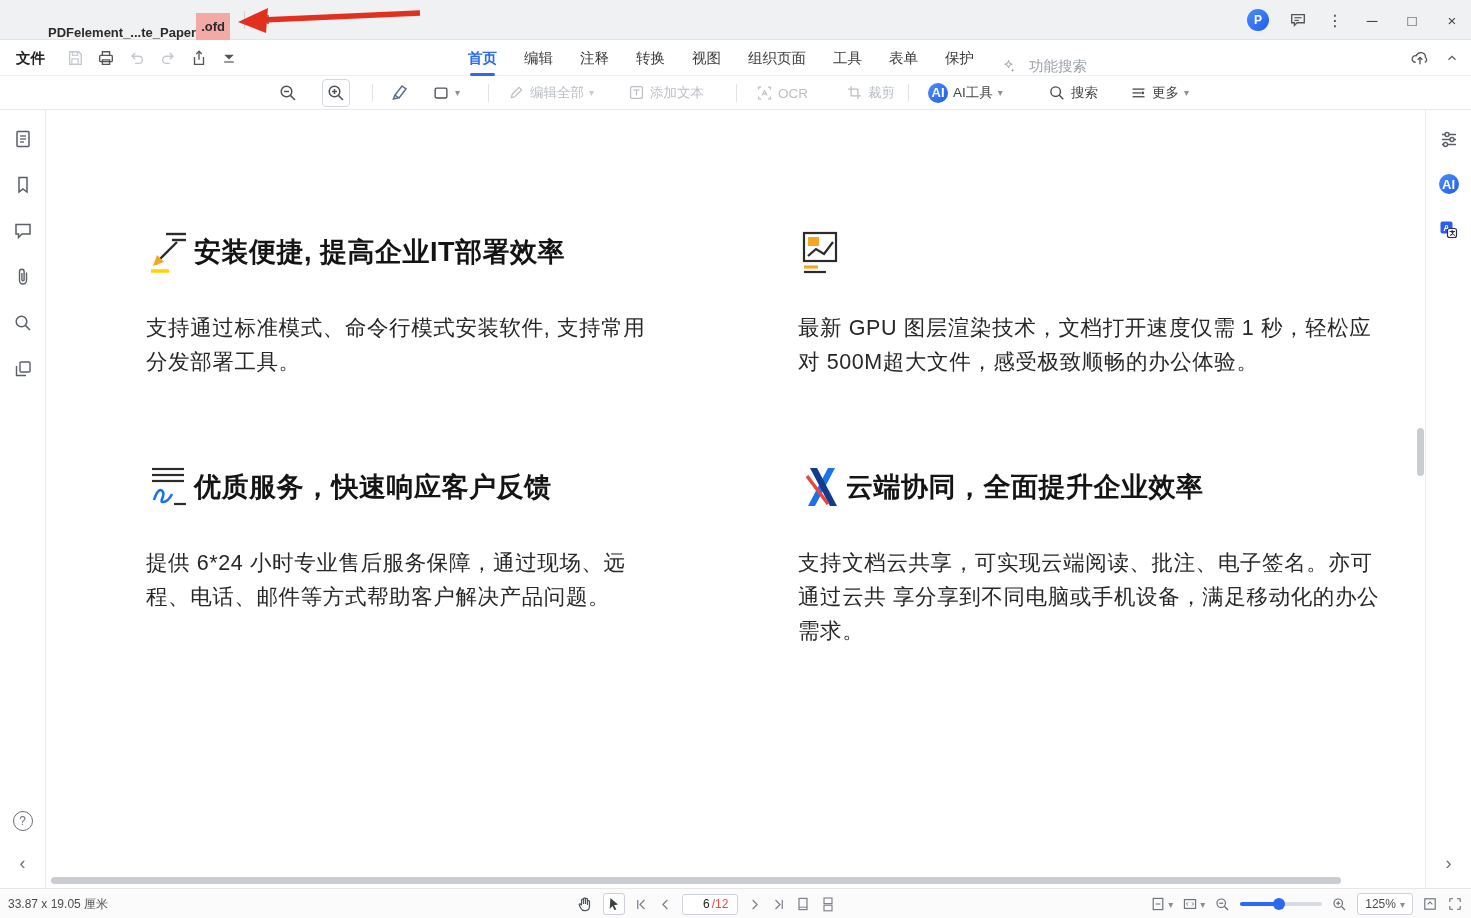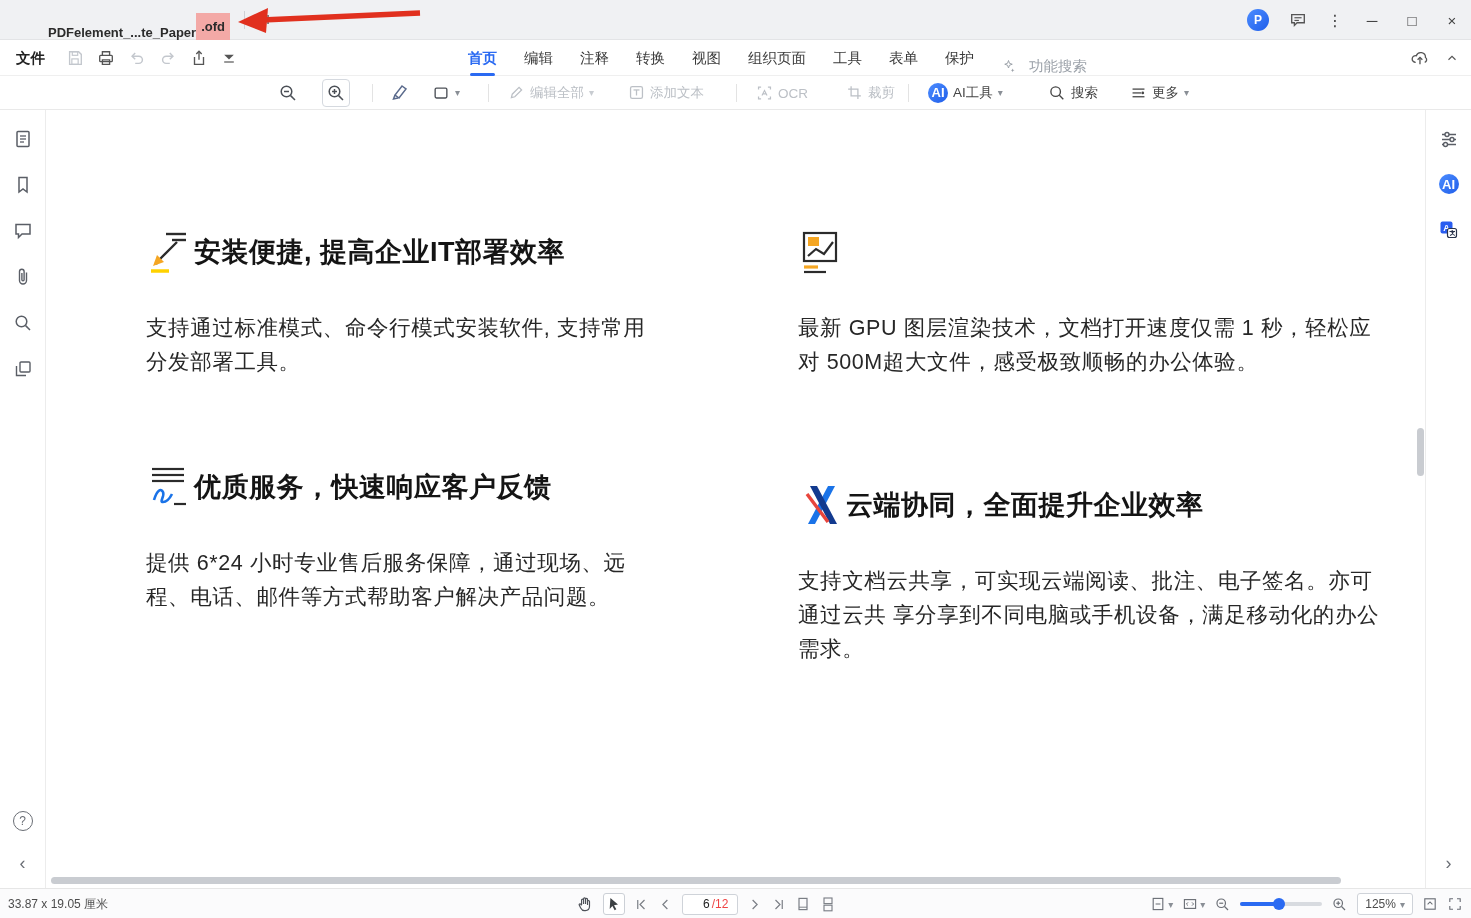--- a/index.html
+++ b/index.html
@@ -365,21 +365,21 @@
                 <line x1="6" y1="17" x2="38" y2="17" stroke="#2b2b2b" stroke-width="2.2"></line>
                 <path d="M8 36c3-10 7-12 9-8s-4 10 0 10 7-4 9-8" fill="none" stroke="#1a73e8" stroke-width="2.6"></path>
                 <line x1="28" y1="40" x2="40" y2="40" stroke="#2b2b2b" stroke-width="2.2"></line>
               </svg>
           </span>
           <span class="feature-title">优质服务，快速响应客户反馈</span>
         </div>
         <div class="feature-body">提供 6*24 小时专业售后服务保障，通过现场、远程、电话、邮件等方式帮助客户解决产品问题。</div>
       </div>
 
-      <div class="feature" style="left:752px; top:368px; width:585px;">
+      <div class="feature" style="left:752px; top:350px; width:585px;">
         <div class="feature-head">
           <span>
             <svg class="ic" width="44" height="46" viewBox="0 0 44 46">
                 <path d="M10 42L30 4h7L17 42z" fill="#1a73e8"></path>
                 <path d="M12 4l20 38h7L19 4z" fill="#123a8f"></path>
                 <line x1="9" y1="12" x2="30" y2="40" stroke="#e8453c" stroke-width="3.4"></line>
               </svg>
           </span>
           <span class="feature-title">云端协同，全面提升企业效率</span>
         </div>

